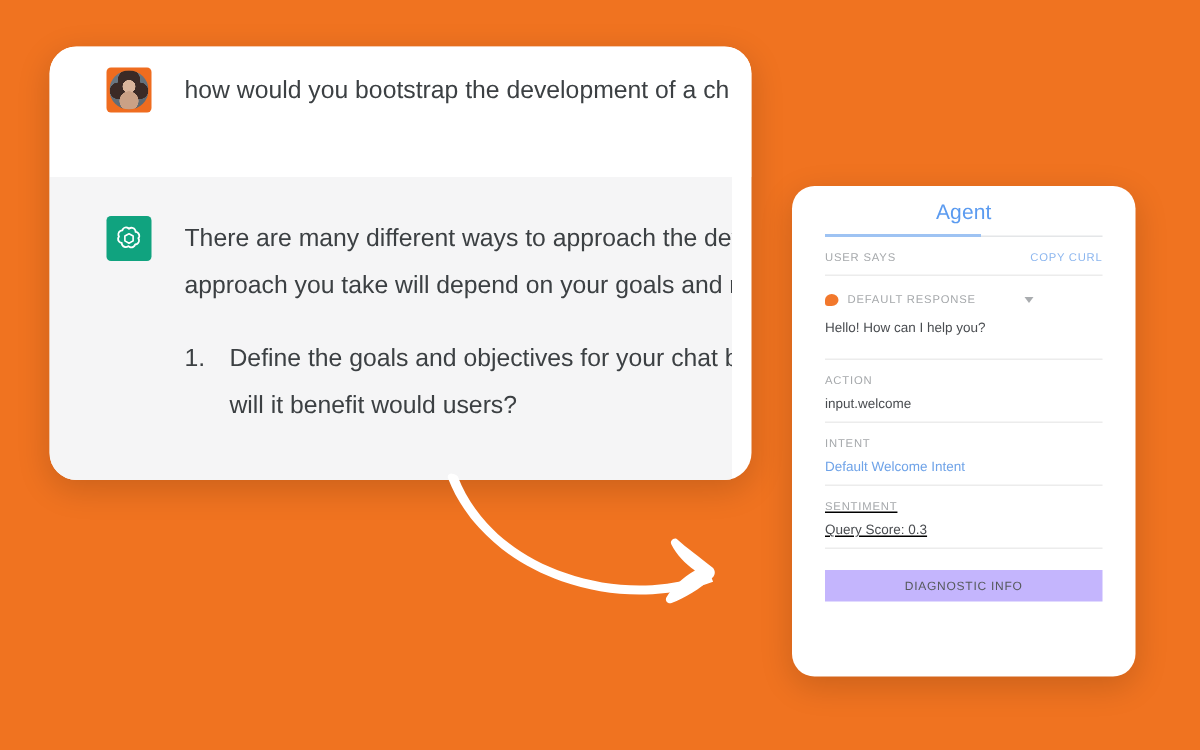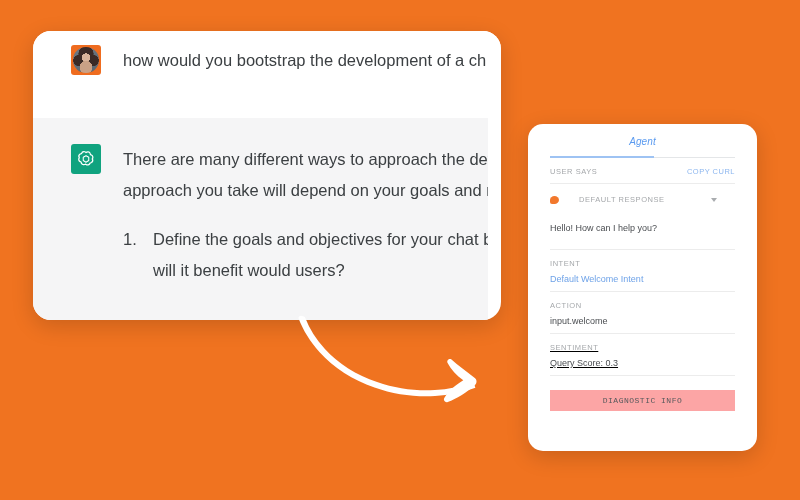--- a/index.html
+++ b/index.html
@@ -137,24 +137,23 @@
   }
 
   .agent-tabs {
     height: 34px;
     display: flex;
     align-items: center;
     justify-content: center;
     position: relative;
   }
   .agent-tab {
-    font-size: 10px;
+    font-size: 14px;
     color: #5b9bf0;
     letter-spacing: .1px;
-    font-style: italic;
   }
   .tab-underline {
     position: absolute;
     left: 0; bottom: 0;
     width: 100%;
     height: 1px;
     background: #e4e6e8;
   }
   .tab-underline-active {
     position: absolute;
@@ -192,51 +191,51 @@
     font-size: 9px;
     color: #4a4d51;
     margin-top: 6px;
   }
   .field-value.link { color: #6fa3e8; }
 
   
   .resp-head {
     display: flex;
     align-items: center;
-    gap: 20px;
+    gap: 6px;
   }
   .bubble-icon {
     width: 9px; height: 8px;
     background: #f2782c;
     border-radius: 50% 50% 50% 2px;
     flex: 0 0 auto;
   }
   .caret {
     width: 0; height: 0;
     border-left: 3.5px solid transparent;
     border-right: 3.5px solid transparent;
     border-top: 4px solid #a9acaf;
     margin-left: 26px;
   }
   .resp-block { padding: 11px 0 16px; border-bottom: 1px solid #ececec; }
-  .resp-value { font-size: 9px; color: #4a4d51; margin-top: 19px; }
+  .resp-value { font-size: 9px; color: #4a4d51; margin-top: 9px; }
 
   .diag-btn {
     margin-top: 14px;
     height: 21px;
-    background: #fca5a5;
+    background: #c4b5fd;
     display: flex;
     align-items: center;
     justify-content: center;
     font-size: 8px;
     letter-spacing: .5px;
     color: #56595c;
     border: none;
     width: 100%;
-    font-family: Liberation Mono, monospace;
+    font-family: Liberation Sans, sans-serif;
   }
 </style>
 </head>
 <body>
 
 <div class="chat-card">
 
   <div class="chat-row chat-row-user">
     <div class="avatar avatar-user">
       <div class="portrait"></div>
@@ -294,30 +293,30 @@
     <div class="resp-head">
       <span class="bubble-icon"></span>
       <span class="field-label">DEFAULT RESPONSE</span>
       <span class="caret"></span>
     </div>
     <div class="resp-value">Hello! How can I help you?</div>
   </div>
 
   <div class="field">
     <div class="field-head">
-      <span class="field-label">INTENT</span>
-    </div>
-    <div class="field-value link">Default Welcome Intent</div>
+      <span class="field-label">ACTION</span>
+    </div>
+    <div class="field-value">input.welcome</div>
   </div>
 
   <div class="field">
     <div class="field-head">
-      <span class="field-label">ACTION</span>
-    </div>
-    <div class="field-value">input.welcome</div>
+      <span class="field-label">INTENT</span>
+    </div>
+    <div class="field-value link">Default Welcome Intent</div>
   </div>
 
   <div class="field">
     <div class="field-head">
       <span class="field-label">SENTIMENT</span>
     </div>
     <div class="field-value">Query Score: 0.3</div>
   </div>
 
   <button class="diag-btn">DIAGNOSTIC INFO</button>

